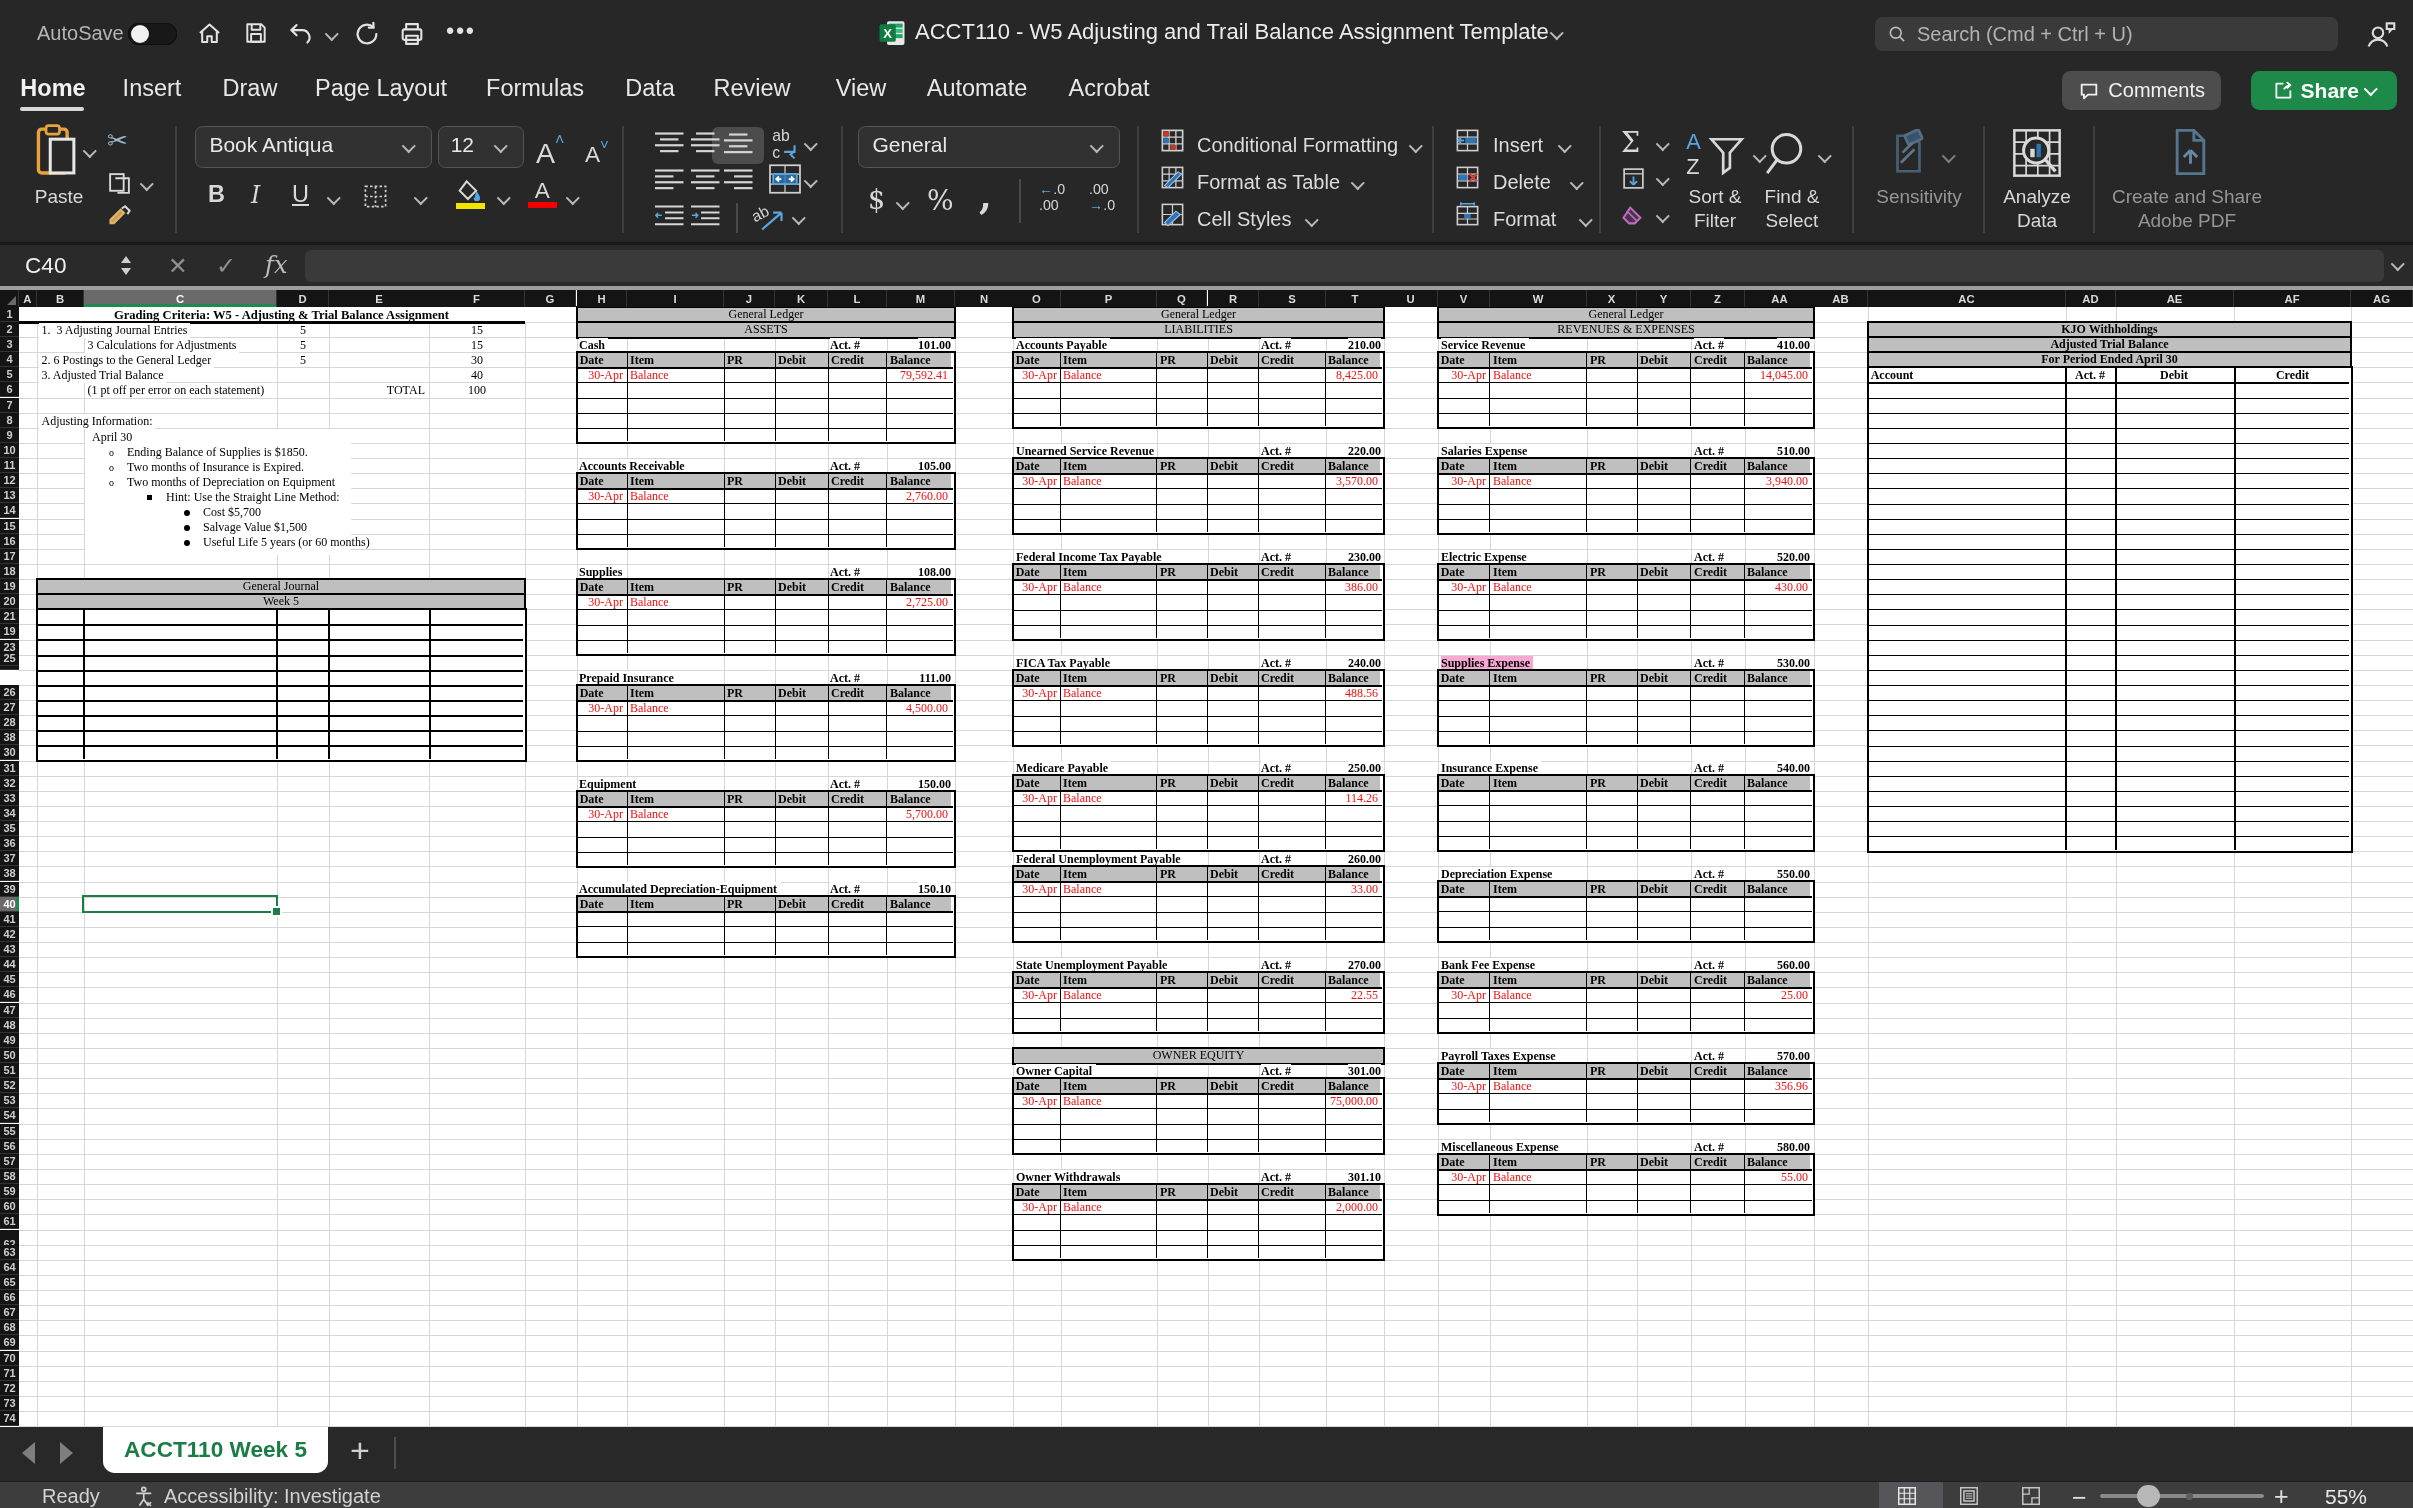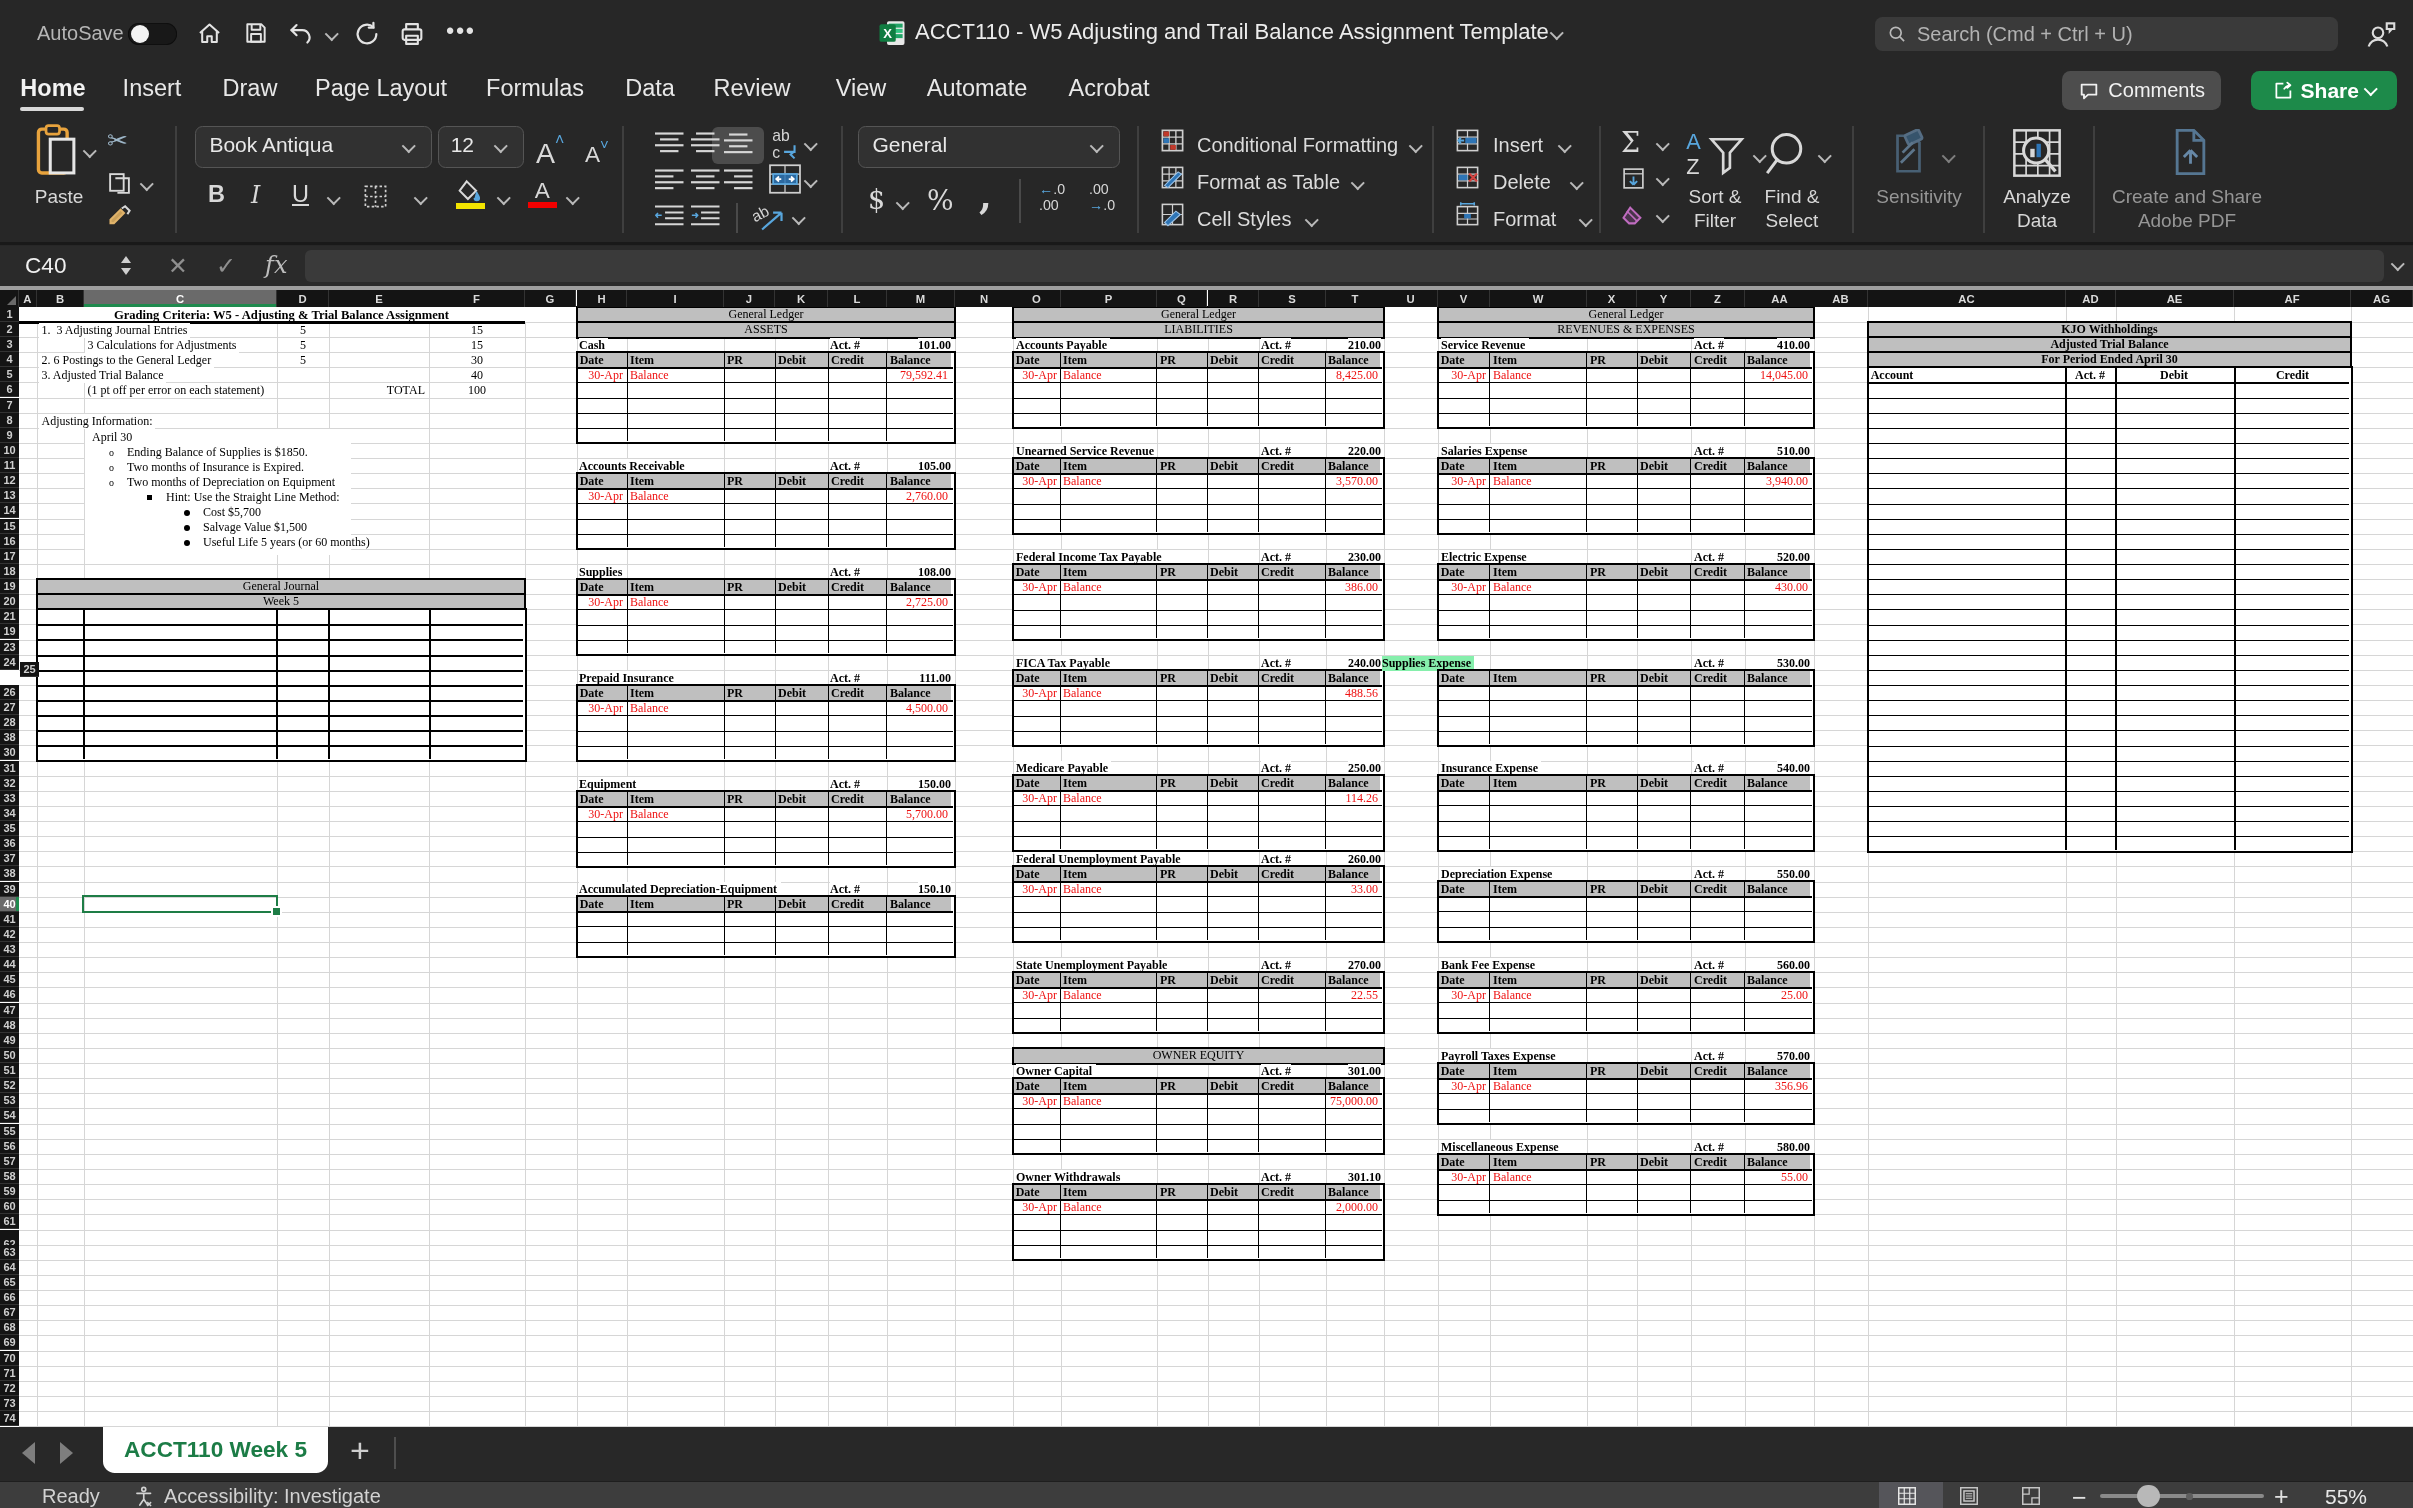--- a/index.html
+++ b/index.html
@@ -1030,21 +1030,21 @@
       <div class="cellt bold" style="left: 1.7px; top: 0px;">Date</div>
       <div class="cellt bold" style="left: 54px; top: 0px;">Item</div>
       <div class="cellt bold" style="left: 151px; top: 0px;">PR</div>
       <div class="cellt bold" style="left: 201px; top: 0px;">Debit</div>
       <div class="cellt bold" style="left: 255px; top: 0px;">Credit</div>
       <div class="cellt bold" style="left: 308px; top: 0px;">Balance</div>
       <div class="cellt red" style="left: 0px; top: 15px; width: 47px; text-align: right;">30-Apr</div>
       <div class="cellt red" style="left: 54px; top: 15px;">Balance</div>
       <div class="cellt red" style="left: 307px; top: 15px; width: 62px; text-align: right;">430.00</div>
     </div>
-    <div class="cellt bold" style="left: 1382px; top: 366px; background: #86efac; padding-right: 3.4px;">Supplies Expense</div>
+    <div class="cellt bold" style="left: 1441px; top: 366px; background: #f9a8d4; padding-right: 3.4px;">Supplies Expense</div>
     <div class="cellt bold" style="left: 1694px; top: 366px; background: rgb(255, 255, 255);">Act. #</div>
     <div class="cellt bold" style="right: 603px; top: 366px; background: rgb(255, 255, 255);">530.00</div>
     <div class="tbox" style="left: 1437px; top: 379px; width: 378px; height: 78px;">
       <div style="position: absolute; left: 0px; top: 0px; width: 371px; height: 14.3px; background: rgb(191, 191, 191);"></div>
       <div style="position: absolute; left: 0px; top: 14px; width: 373px; height: 1.7px; background: rgb(0, 0, 0);"></div>
       <div style="position: absolute; left: 0px; top: 29px; width: 373px; height: 1.3px; background: rgb(0, 0, 0);"></div>
       <div style="position: absolute; left: 0px; top: 45px; width: 373px; height: 1.3px; background: rgb(0, 0, 0);"></div>
       <div style="position: absolute; left: 0px; top: 60px; width: 373px; height: 1.3px; background: rgb(0, 0, 0);"></div>
       <div style="position: absolute; left: 50px; top: 0px; width: 1.3px; height: 73px; background: rgb(0, 0, 0);"></div>
       <div style="position: absolute; left: 147px; top: 0px; width: 1.3px; height: 73px; background: rgb(0, 0, 0);"></div>
@@ -1283,21 +1283,21 @@
     <div class="rowhead" style="top: 229px; height: 15px;">15</div>
     <div class="rowhead" style="top: 244px; height: 15px;">16</div>
     <div class="rowhead" style="top: 259px; height: 15px;">17</div>
     <div class="rowhead" style="top: 274px; height: 15px;">18</div>
     <div class="rowhead" style="top: 289px; height: 15px;">19</div>
     <div class="rowhead" style="top: 304px; height: 15px;">20</div>
     <div class="rowhead" style="top: 319px; height: 15px;">21</div>
     <div class="rowhead" style="top: 334px; height: 15px;">19</div>
     <div class="rowhead" style="top: 350px; height: 15px;">23</div>
     <div class="rowhead" style="top: 365px; height: 15px;">24</div>
-    <div class="rowhead" style="top: 372px; height: 15px; margin-left: 20px;">25</div>
+    <div class="rowhead" style="top: 361px; height: 15px;">25</div>
     <div class="rowhead" style="top: 395px; height: 15px;">26</div>
     <div class="rowhead" style="top: 410px; height: 15px;">27</div>
     <div class="rowhead" style="top: 425px; height: 15px;">28</div>
     <div class="rowhead" style="top: 440px; height: 15px;">38</div>
     <div class="rowhead" style="top: 455px; height: 15px;">30</div>
     <div class="rowhead" style="top: 471px; height: 15px;">31</div>
     <div class="rowhead" style="top: 486px; height: 15px;">32</div>
     <div class="rowhead" style="top: 501px; height: 15px;">33</div>
     <div class="rowhead" style="top: 516px; height: 15px;">34</div>
     <div class="rowhead" style="top: 531px; height: 15px;">35</div>

